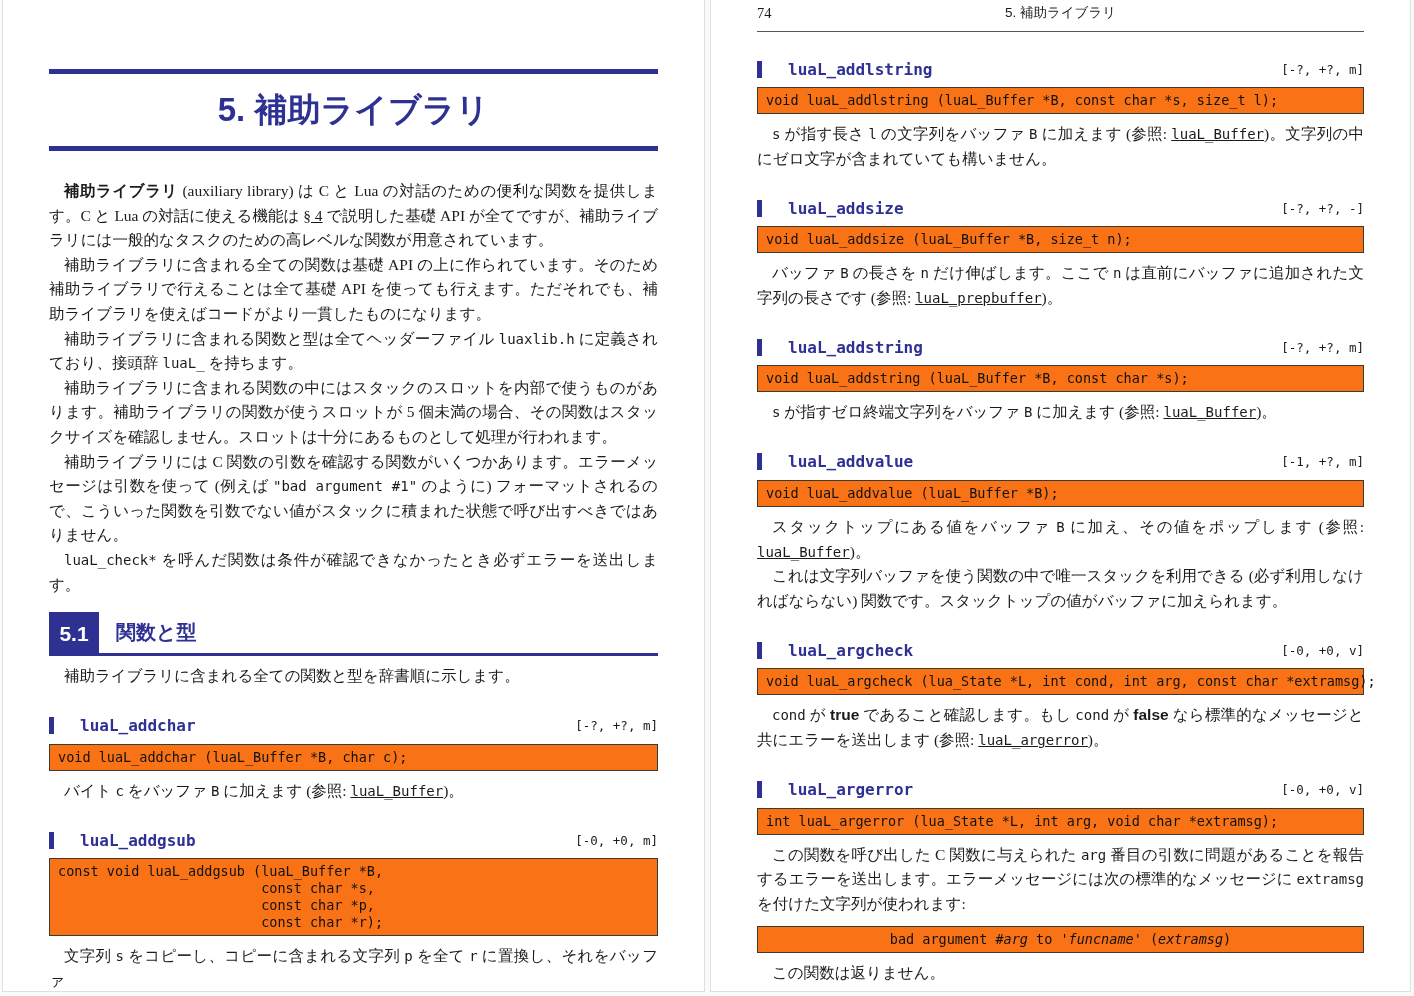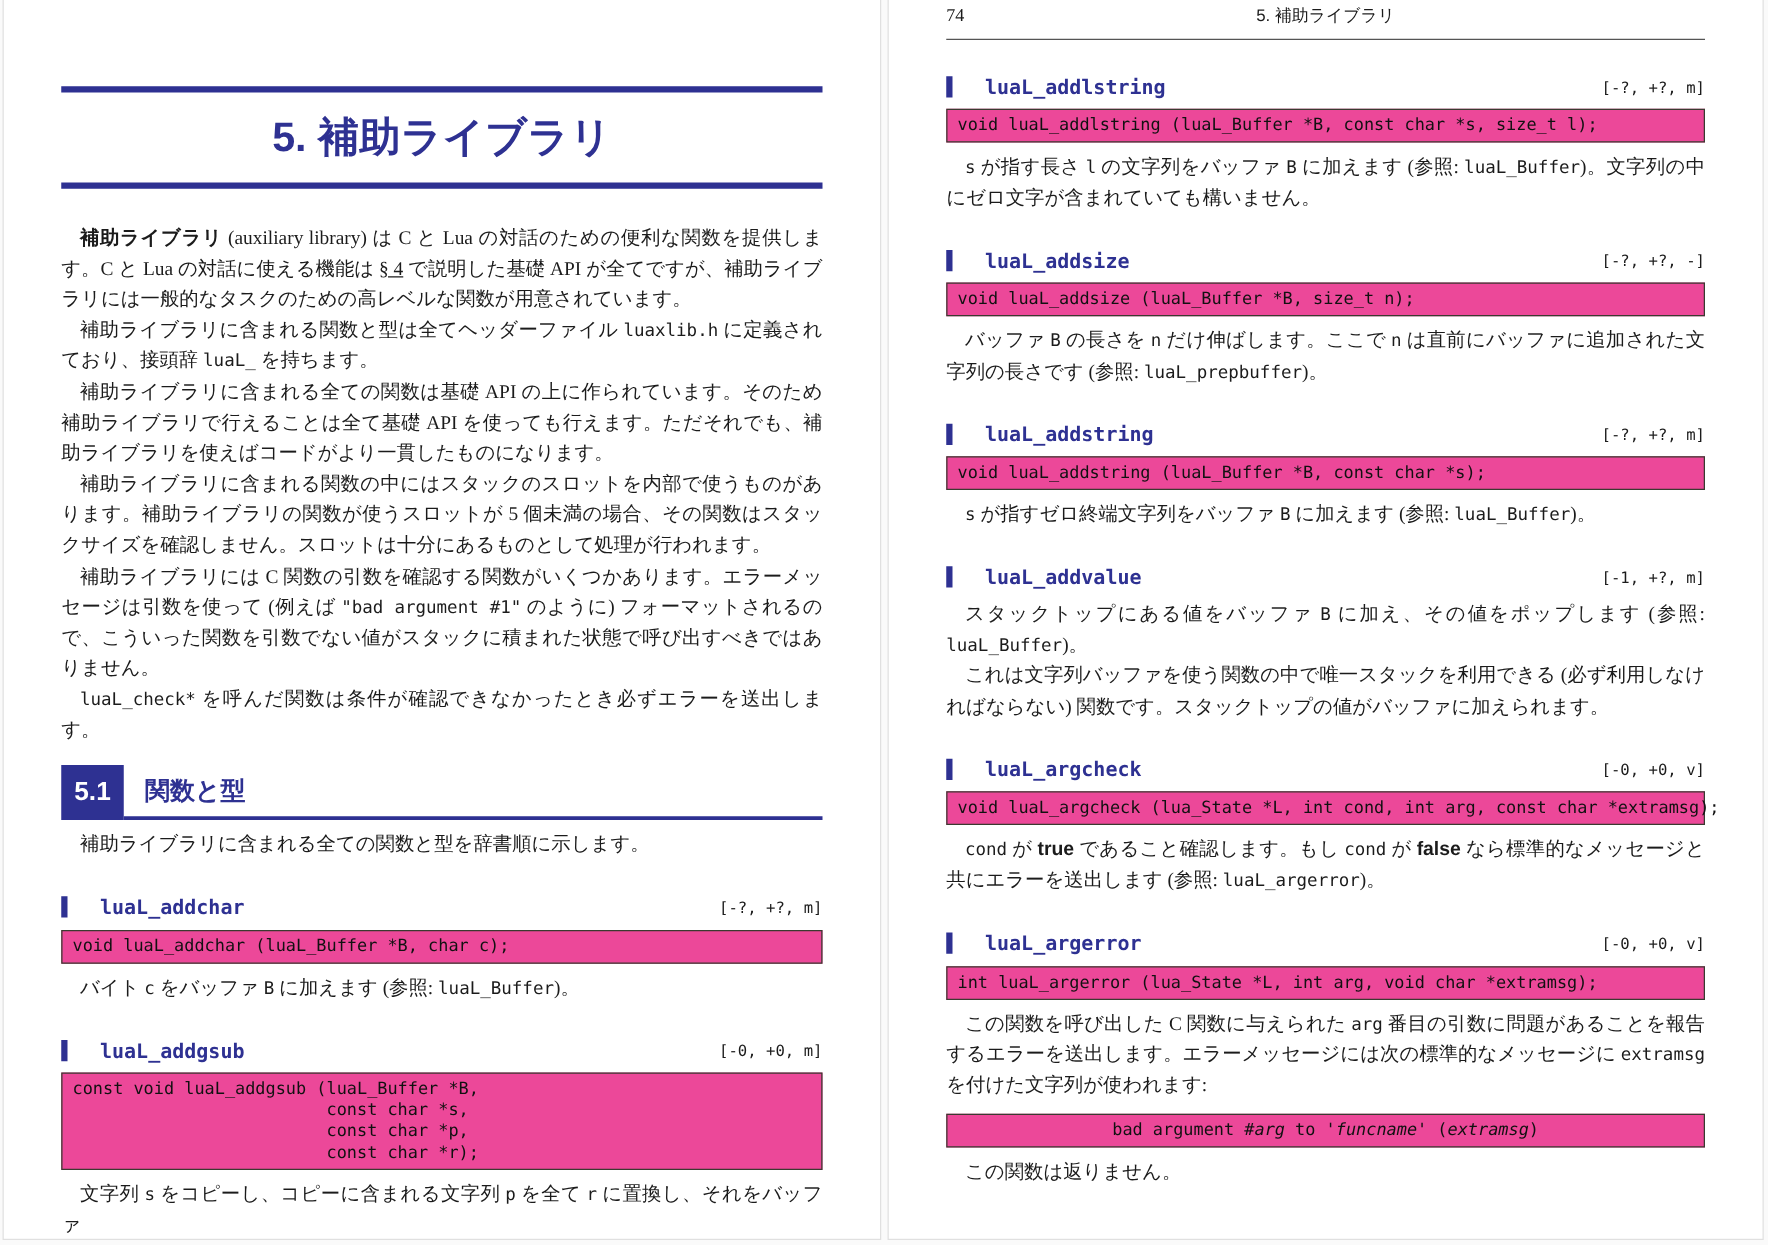--- a/index.html
+++ b/index.html
@@ -29,21 +29,21 @@
 
   
   .body-text{margin-top:28px;}
   .para{
     margin:0;font-size:15.5px;line-height:24.6px;
     text-align:justify;text-indent:15px;
   }
   .seg-plain{}
   .seg-b{font-family:"Liberation Sans",sans-serif;font-weight:700;}
   .seg-mono{font-family:"DejaVu Sans Mono","Liberation Mono",monospace;font-size:14px;}
-  .seg-monolink{font-family:"DejaVu Sans Mono","Liberation Mono",monospace;font-size:14px;}
+  .seg-monolink{font-family:"DejaVu Sans Mono","Liberation Mono",monospace;font-size:14px;text-decoration:underline;}
   .seg-link{text-decoration:underline;}
   .seg-i{font-style:italic;}
 
   
   .sec-head{display:flex;align-items:stretch;height:44px;margin-top:15px;text-align:right;}
   .sec-num{
     width:50px;background:#2e3192;color:#fff;
     font-family:"Liberation Sans",sans-serif;font-weight:700;font-size:21px;
     display:flex;align-items:center;justify-content:center;
   }
@@ -65,21 +65,21 @@
     font-family:"DejaVu Sans Mono","Liberation Mono",monospace;
     font-weight:700;font-size:16px;color:#2e3192;
   }
   .stack{
     margin-left:auto;
     font-family:"DejaVu Sans Mono","Liberation Mono",monospace;
     font-size:12.5px;color:#1b1b1b;
   }
   .codebox{
     margin-top:8px;box-sizing:border-box;
-    border:1.5px solid #3a3a30;background:#ec4899;
+    border:1.5px solid #3a3a30;background:#f97316;
     padding:4px 8px;
     font-family:"DejaVu Sans Mono","Liberation Mono",monospace;
     font-size:13.5px;line-height:17px;white-space:pre;color:#111;
   }
   .entry .para{margin-top:8px;}
   .entry .para + .para{margin-top:0;}
   .entry .para + .codebox{margin-top:10px;text-align:center;}
 
   
   .running-header{
@@ -98,22 +98,22 @@
 
 <div class="canvas">
 
   <div class="page page-left">
     <div class="rule-thick rule-top"></div>
     <h1 class="chapter-title">5. 補助ライブラリ</h1>
     <div class="rule-thick"></div>
 
     <div class="body-text">
       <p class="para"><span class="seg-b">補助ライブラリ</span><span class="seg-plain"> (auxiliary library) は C と Lua の対話のための便利な関数を提供します。C と Lua の対話に使える機能は </span><span class="seg-link">§ 4</span><span class="seg-plain"> で説明した基礎 API が全てですが、補助ライブラリには一般的なタスクのための高レベルな関数が用意されています。</span></p>
+      <p class="para"><span class="seg-plain">補助ライブラリに含まれる全ての関数は基礎 API の上に作られています。そのため補助ライブラリで行えることは全て基礎 API を使っても行えます。ただそれでも、補助ライブラリを使えばコードがより一貫したものになります。</span></p>
       <p class="para"><span class="seg-plain">補助ライブラリに含まれる関数と型は全てヘッダーファイル </span><span class="seg-mono">luaxlib.h</span><span class="seg-plain"> に定義されており、接頭辞 </span><span class="seg-mono">luaL_</span><span class="seg-plain"> を持ちます。</span></p>
-      <p class="para"><span class="seg-plain">補助ライブラリに含まれる全ての関数は基礎 API の上に作られています。そのため補助ライブラリで行えることは全て基礎 API を使っても行えます。ただそれでも、補助ライブラリを使えばコードがより一貫したものになります。</span></p>
       <p class="para"><span class="seg-plain">補助ライブラリに含まれる関数の中にはスタックのスロットを内部で使うものがあります。補助ライブラリの関数が使うスロットが 5 個未満の場合、その関数はスタックサイズを確認しません。スロットは十分にあるものとして処理が行われます。</span></p>
       <p class="para"><span class="seg-plain">補助ライブラリには C 関数の引数を確認する関数がいくつかあります。エラーメッセージは引数を使って (例えば </span><span class="seg-mono">"bad argument #1"</span><span class="seg-plain"> のように) フォーマットされるので、こういった関数を引数でない値がスタックに積まれた状態で呼び出すべきではありません。</span></p>
       <p class="para"><span class="seg-mono">luaL_check*</span><span class="seg-plain"> を呼んだ関数は条件が確認できなかったとき必ずエラーを送出します。</span></p>
     </div>
 
     <div class="sec-head">
       <div class="sec-num">5.1</div>
       <div class="sec-title-wrap">
         <span>関数と型</span>
       </div>
@@ -179,20 +179,21 @@
           </div>
           <div class="codebox"><span class="seg-plain">void luaL_addstring (luaL_Buffer *B, const char *s);</span></div>
           <p class="para"><span class="seg-mono">s</span><span class="seg-plain"> が指すゼロ終端文字列をバッファ </span><span class="seg-mono">B</span><span class="seg-plain"> に加えます (参照: </span><span class="seg-monolink">luaL_Buffer</span><span class="seg-plain">)。</span></p>
         </section>
         <section class="entry">
           <div class="entry-head">
             <span class="marker"></span>
             <span class="fname">luaL_addvalue</span>
             <span class="stack">[-1, +?, m]</span>
           </div>
+          <div class="codebox"><span class="seg-plain">void luaL_addvalue (luaL_Buffer *B);</span></div>
           <p class="para"><span class="seg-plain">スタックトップにある値をバッファ </span><span class="seg-mono">B</span><span class="seg-plain"> に加え、その値をポップします (参照: </span><span class="seg-monolink">luaL_Buffer</span><span class="seg-plain">)。</span></p>
           <p class="para"><span class="seg-plain">これは文字列バッファを使う関数の中で唯一スタックを利用できる (必ず利用しなければならない) 関数です。スタックトップの値がバッファに加えられます。</span></p>
         </section>
         <section class="entry">
           <div class="entry-head">
             <span class="marker"></span>
             <span class="fname">luaL_argcheck</span>
             <span class="stack">[-0, +0, v]</span>
           </div>
           <div class="codebox"><span class="seg-plain">void luaL_argcheck (lua_State *L, int cond, int arg, const char *extramsg);</span></div>

